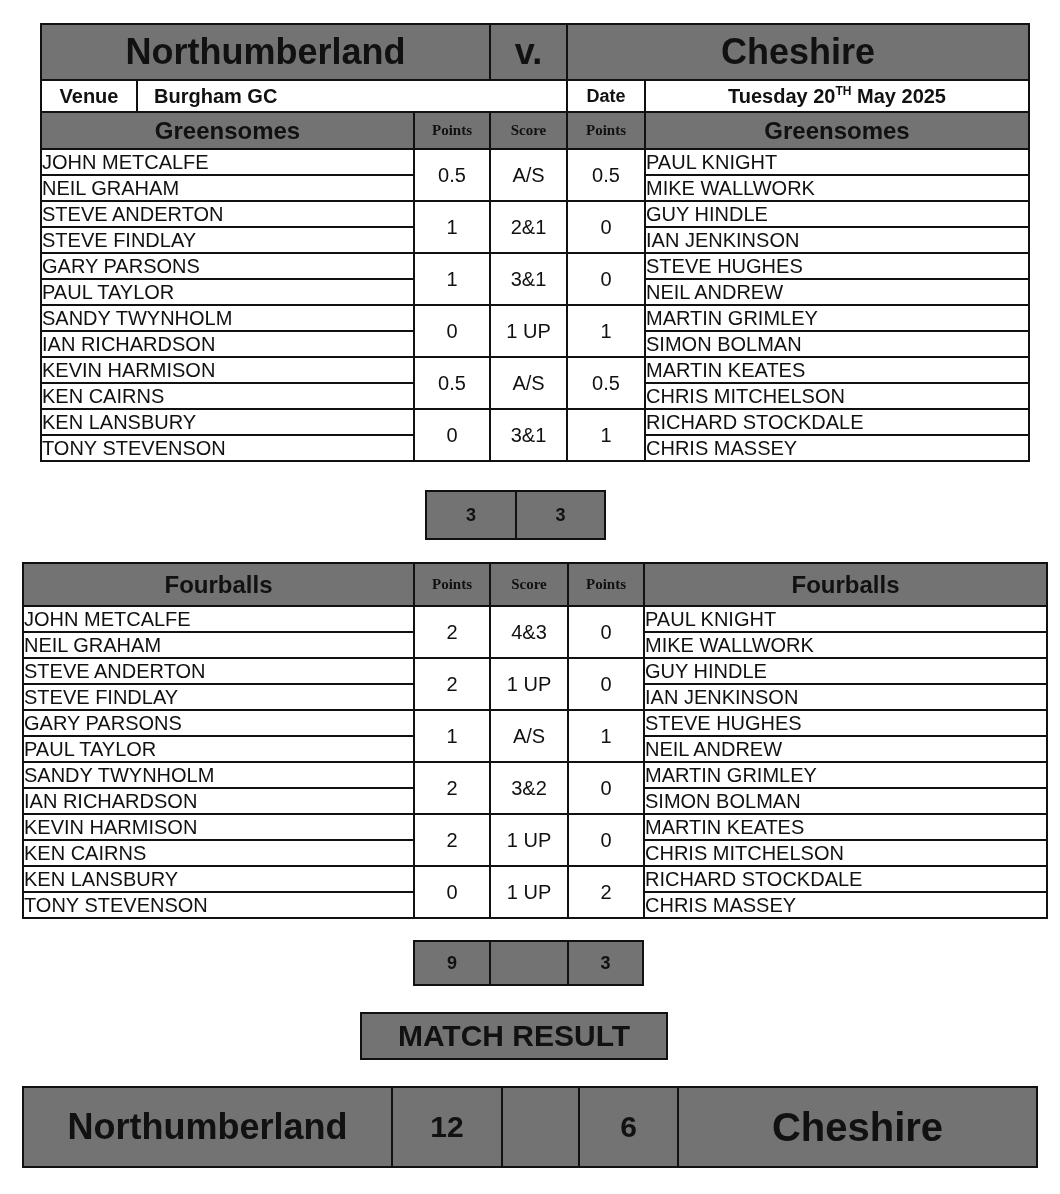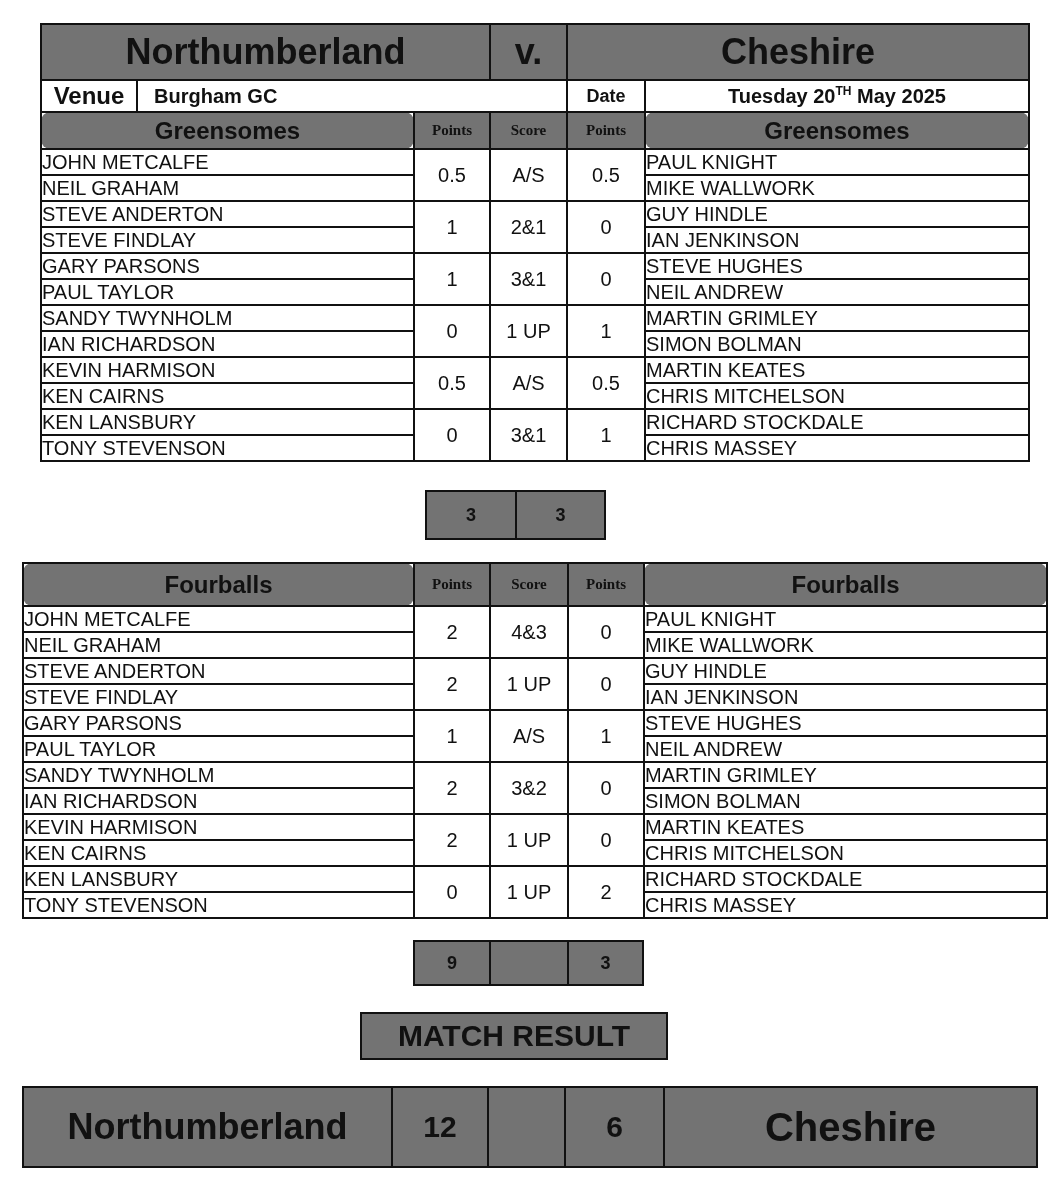--- a/index.html
+++ b/index.html
@@ -6,21 +6,21 @@
   body { width:1060px; height:1194px; position:relative; font-family:"Liberation Sans", sans-serif; color:#111; overflow:hidden; }
   .abs { position:absolute; box-sizing:border-box; }
   table { border-collapse:collapse; table-layout:fixed; }
   td { border:2px solid #111; padding:0; box-sizing:border-box; }
   .green { background:#737373; }
   .bold { font-weight:bold; }
   .c { text-align:center; vertical-align:middle; }
   .name { font-size:20px; line-height:22px; vertical-align:middle; white-space:nowrap; overflow:hidden; }
   .num { font-size:20px; text-align:center; vertical-align:middle; }
   .hdr-sm { font-size:15px; font-weight:bold; text-align:center;font-family:Liberation Serif, serif; }
-  .hdr-lg { font-size:24px; font-weight:bold; text-align:center;border-radius:9px; }
+  .hdr-lg { font-size:24px; font-weight:bold; text-align:center; }
   .pair td { height:26px; }
 </style>
 </head>
 <body>
 
 <table class="abs" style="left:40px; top:23px; width:988px;">
   <colgroup>
     <col style="width:96px">
       <col style="width:277px">
       <col style="width:64px">
@@ -29,21 +29,21 @@
       <col style="width:78px">
       <col style="width:384px">
   </colgroup>
   <tbody>
       <tr class="green" style="height:56px;">
     <td colspan="4" class="c bold" style="font-size:36px;">Northumberland</td>
     <td colspan="1" class="c bold" style="font-size:36px;">v.</td>
     <td colspan="2" class="c bold" style="font-size:36px;">Cheshire</td>
   </tr>
   <tr style="height:32px;">
-    <td class="c bold" style="font-size:24px;">Venue</td>
+    <td class="c bold" style="font-size:20px;">Venue</td>
     <td colspan="4" class="bold" style="font-size:20px; padding-left:16px; border-right:none;">Burgham GC</td>
     <td class="c bold" style="font-size:18px;border-radius:7px;">Date</td>
     <td class="c bold" style="font-size:20px;"><span>Tuesday 20</span><sup style="font-size:12px;">TH</sup><span> May 2025</span></td>
   </tr>
   <tr class="green" style="height:37px;">
     <td colspan="2" class="hdr-lg">Greensomes</td>
     <td colspan="2" class="hdr-sm">Points</td>
     <td class="hdr-sm">Score</td>
     <td class="hdr-sm">Points</td>
     <td class="hdr-lg">Greensomes</td>
@@ -232,19 +232,19 @@
   </tr>
 </tbody>
   </table>
 
 <div class="abs green c bold" style="left:360px; top:1012px; width:308px; height:48px; border:2px solid #111; font-size:30px; line-height:44px;">MATCH RESULT</div>
 
 <table class="abs green" style="left:22px; top:1086px; width:1016px; height:82px;">
   <tbody>
       <tr>
     <td class="c bold" style="font-size:36px; width:369px;">Northumberland</td>
-    <td class="c bold" style="font-size:30px; width:96px;">12</td>
+    <td class="c bold" style="font-size:30px; width:110px;">12</td>
     <td class="c bold" style="font-size:30px; width:77px;"></td>
     <td class="c bold" style="font-size:30px; width:99px;">6</td>
     <td class="c bold" style="font-size:40px;">Cheshire</td>
   </tr>
 </tbody>
   </table>
 
 </body></html>

